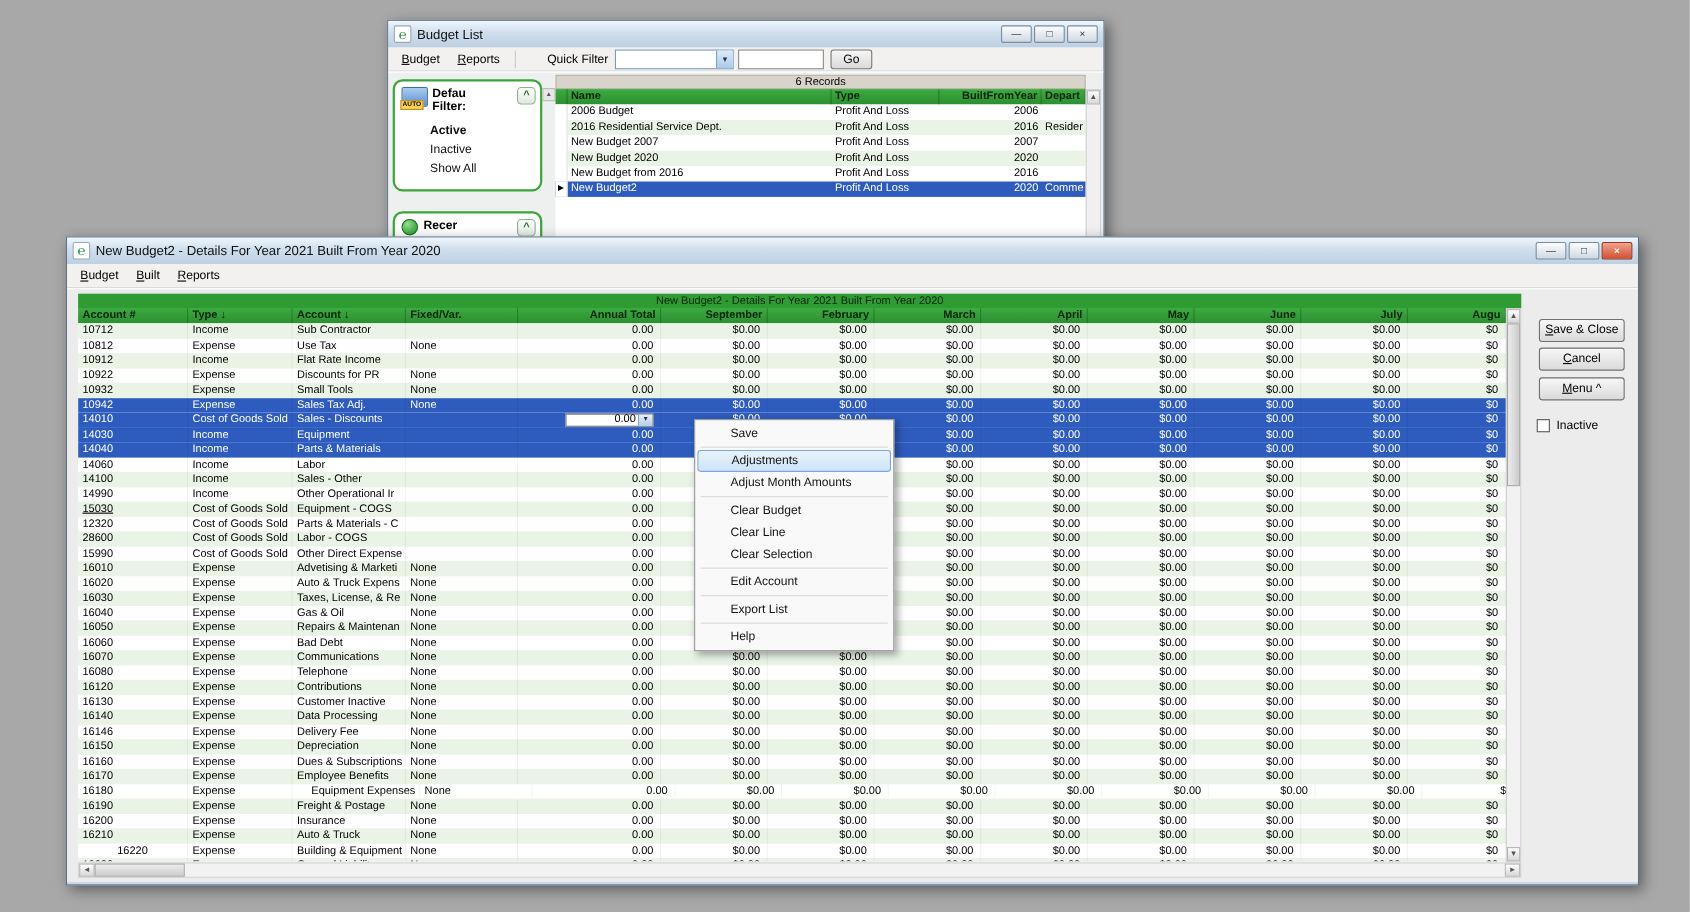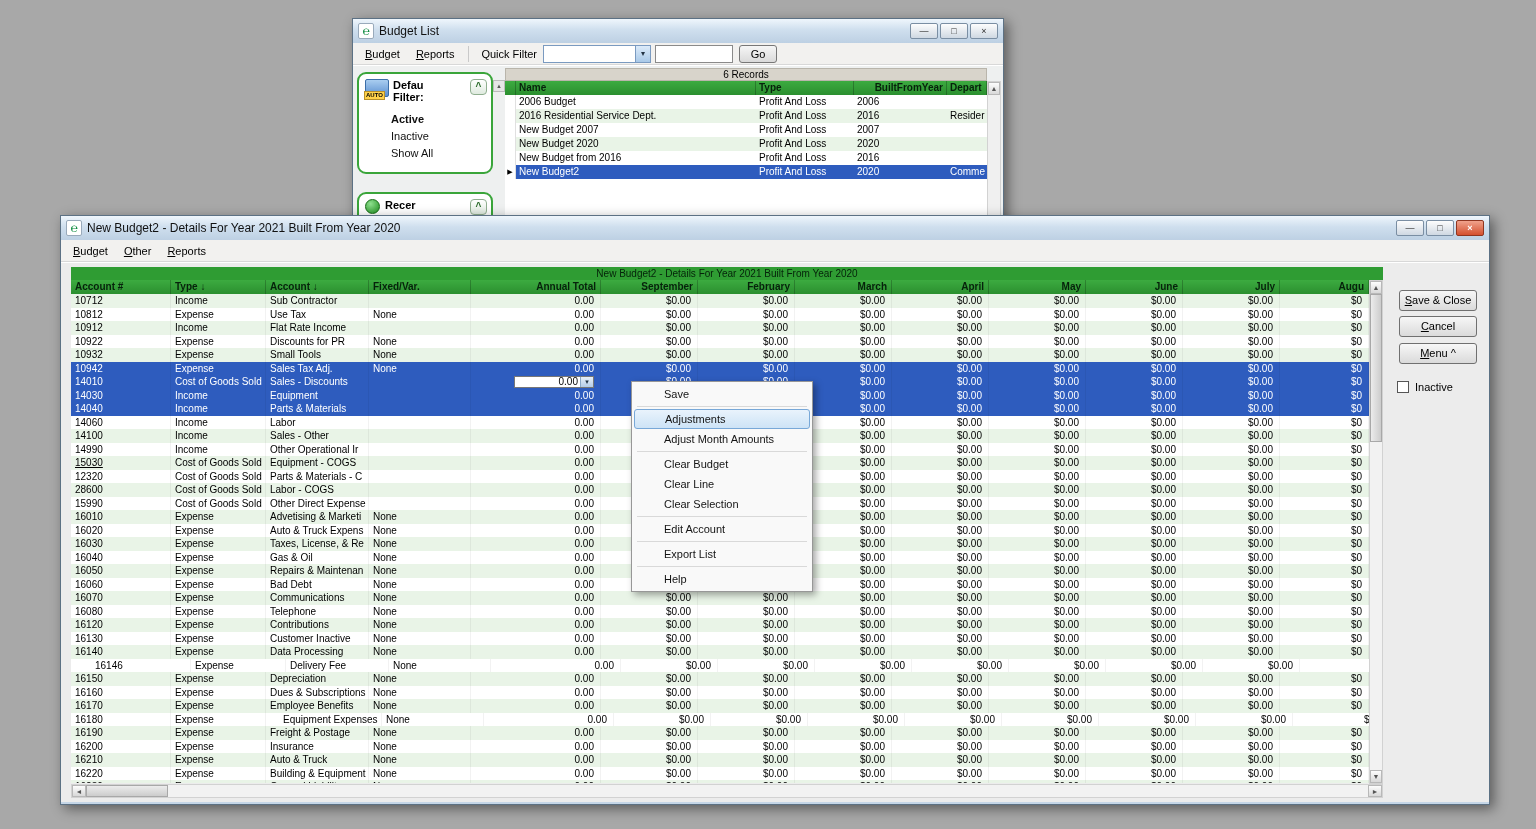--- a/index.html
+++ b/index.html
@@ -19,21 +19,21 @@
              background:linear-gradient(#fdfdfd,#cfd8e2); font-size:9px; line-height:14px; text-align:center; }
   .win-btn.close-red { background:linear-gradient(#f0a28c,#d4502f); border-color:#8f3520; color:#fff; font-weight:bold; }
   .menubar { height:22px; background:#f2f1ef; border-bottom:1px solid #d8d8d8; display:flex; align-items:center; padding:0 4px; font-size:11px; }
   .mi { display:inline-block; padding:3px 8px; }
   .mi::first-letter { text-decoration:underline; }
   .menusep { width:1px; height:16px; background:#c9c9c9; margin:0 6px; }
 
   
   .bl-window { left:352px; top:18px; width:652px; height:262px; z-index:1; }
   .bl-content { position:relative; height:216px; background:#eef0f0; border-top:1px solid #fff; overflow:hidden; }
-  .qf-label { padding:0 6px; }
+  .qf-label { margin-left:16px; padding:0 6px; }
   .combo { width:108px; height:18px; background:#fff; border:1px solid #7a9ac0; display:flex; justify-content:flex-end; }
   .combo-arrow { width:15px; height:100%; background:linear-gradient(#dcebfa,#a9c9e8); border-left:1px solid #7a9ac0;
                  font-size:8px; line-height:16px; text-align:center; color:#234; }
   .qf-input { width:78px; height:18px; border:1px solid #8a8a8a; margin-left:4px; font-size:11px; padding:0 3px; font-family:"Liberation Sans",sans-serif; }
   .go-btn { width:38px; height:18px; margin-left:6px; border:1px solid #777; border-radius:3px;
             background:linear-gradient(#f6f6f6,#dadada); font-size:11px; font-family:"Liberation Sans",sans-serif; }
   .filter-panel { position:absolute; left:4px; top:6px; width:136px; height:102px; background:#fff;
                   border:2px solid #3aa53a; border-radius:9px; padding:5px 4px 4px 6px; overflow:hidden; }
   .fp-head { display:flex; gap:4px; margin-bottom:8px; }
   .auto-icon { width:24px; height:18px; position:relative; flex:none; background:linear-gradient(#a9cdf0,#5b8fd0);
@@ -56,21 +56,21 @@
   .records-bar { height:13px; background:#d8d4cb; border:1px solid #b9b5ab; font-size:10px; line-height:11px; text-align:center; }
   .bl-header { height:14px; display:flex; background:linear-gradient(#3cab40,#2b8f2f); font-size:10px; font-weight:bold; color:#06220b; }
   .blh { line-height:14px; padding:0 3px; border-right:1px solid rgba(0,0,0,.25); overflow:hidden; white-space:nowrap; }
   .blh.marker { width:11px; padding:0; }
   .blh.name { width:240px; } .blh.type { width:98px; } .blh.year { width:93px; text-align:right; } .blh.dept { width:40px; }
   .bl-row { display:flex; height:14px; line-height:14px; font-size:10px; background:#fff; }
   .bl-row.alt { background:#e9f4e7; }
   .bl-row.sel { background:#2e5cbe; color:#fff; }
   .blc { overflow:hidden; white-space:nowrap; padding:0 3px; }
   .blc.marker { width:11px; padding:0; text-align:center; font-size:7px; background:#fff; color:#000; border-right:1px solid #e0e0e0; }
-  .blc.name { width:240px; } .blc.type { width:98px; } .blc.year { width:93px; } .blc.dept { width:40px; }
+  .blc.name { width:240px; } .blc.type { width:98px; } .blc.year { width:93px; text-align:right; } .blc.dept { width:40px; }
   .bl-vscroll { position:absolute; left:634px; top:15px; bottom:0; width:14px; background:#f0f0f0; border:1px solid #d2d2d2; }
   .sb-btn { height:13px; background:linear-gradient(#fdfdfd,#d8d8d8); border:1px solid #b8b8b8; font-size:7px; line-height:11px; text-align:center; color:#555; }
 
   
   .dt-window { left:60px; top:215px; width:1430px; height:590px; z-index:2; }
   .dt-content { position:relative; height:540px; background:#ececec; border-top:1px solid #fff; overflow:hidden; }
   .banner { position:absolute; left:10px; top:4px; width:1312px; height:13px; background:#2f9c33;
             font-size:10px; line-height:13px; text-align:center; color:#05230a; }
   .details-header { position:absolute; left:10px; top:17px; width:1298px; height:14px; display:flex;
                     background:linear-gradient(#3cab40,#2b8f2f); font-size:10px; font-weight:bold; color:#06220b; }
@@ -222,21 +222,21 @@
       <span class="app-icon">℮</span>
       <span class="title-text">New Budget2 - Details For Year 2021 Built From Year 2020</span>
       <span class="win-btns">
         <span class="win-btn">—</span>
         <span class="win-btn">□</span>
         <span class="win-btn close-red">×</span>
       </span>
     </div>
     <div class="menubar">
       <span class="mi">Budget</span>
-      <span class="mi">Other</span>
+      <span class="mi">Built</span>
       <span class="mi">Reports</span>
     </div>
     <div class="dt-content">
       <div class="banner">New Budget2 - Details For Year 2021 Built From Year 2020</div>
       <div class="details-header">
           <div class="dh" style="width: 100px;">Account #</div>
           <div class="dh" style="width: 95px;">Type ↓</div>
           <div class="dh" style="width: 103px;">Account ↓</div>
           <div class="dh" style="width: 102px;">Fixed/Var.</div>
           <div class="dh num" style="width: 130px;">Annual Total</div>
@@ -654,21 +654,21 @@
             <div class="dc num" style="width: 97px;">$0.00</div>
             <div class="dc num" style="width: 97px;">$0.00</div>
             <div class="dc num" style="width: 97px;">$0.00</div>
             <div class="dc num" style="width: 97px;">$0.00</div>
             <div class="dc num" style="width: 97px;">$0.00</div>
             <div class="dc num" style="width: 97px;">$0.00</div>
             <div class="dc num" style="width: 97px;">$0.00</div>
             <div class="dc num" style="width: 89px;">$0</div>
           </div>
           <div class="drow">
-            <div class="dc" style="width: 100px; margin-left: 20px;">16146</div>
+            <div class="dc" style="width: 100px;">16146</div>
             <div class="dc" style="width: 95px;">Expense</div>
             <div class="dc" style="width: 103px;">Delivery Fee</div>
             <div class="dc" style="width: 102px;">None</div>
             <div class="dc num" style="width: 130px;">0.00</div>
             <div class="dc num" style="width: 97px;">$0.00</div>
             <div class="dc num" style="width: 97px;">$0.00</div>
             <div class="dc num" style="width: 97px;">$0.00</div>
             <div class="dc num" style="width: 97px;">$0.00</div>
             <div class="dc num" style="width: 97px;">$0.00</div>
             <div class="dc num" style="width: 97px;">$0.00</div>
@@ -774,21 +774,21 @@
             <div class="dc num" style="width: 97px;">$0.00</div>
             <div class="dc num" style="width: 97px;">$0.00</div>
             <div class="dc num" style="width: 97px;">$0.00</div>
             <div class="dc num" style="width: 97px;">$0.00</div>
             <div class="dc num" style="width: 97px;">$0.00</div>
             <div class="dc num" style="width: 97px;">$0.00</div>
             <div class="dc num" style="width: 97px;">$0.00</div>
             <div class="dc num" style="width: 89px;">$0</div>
           </div>
           <div class="drow">
-            <div class="dc" style="width: 100px;">16220</div>
+            <div class="dc" style="width: 100px; text-align: center;">16220</div>
             <div class="dc" style="width: 95px;">Expense</div>
             <div class="dc" style="width: 103px;">Building &amp; Equipment</div>
             <div class="dc" style="width: 102px;">None</div>
             <div class="dc num" style="width: 130px;">0.00</div>
             <div class="dc num" style="width: 97px;">$0.00</div>
             <div class="dc num" style="width: 97px;">$0.00</div>
             <div class="dc num" style="width: 97px;">$0.00</div>
             <div class="dc num" style="width: 97px;">$0.00</div>
             <div class="dc num" style="width: 97px;">$0.00</div>
             <div class="dc num" style="width: 97px;">$0.00</div>

